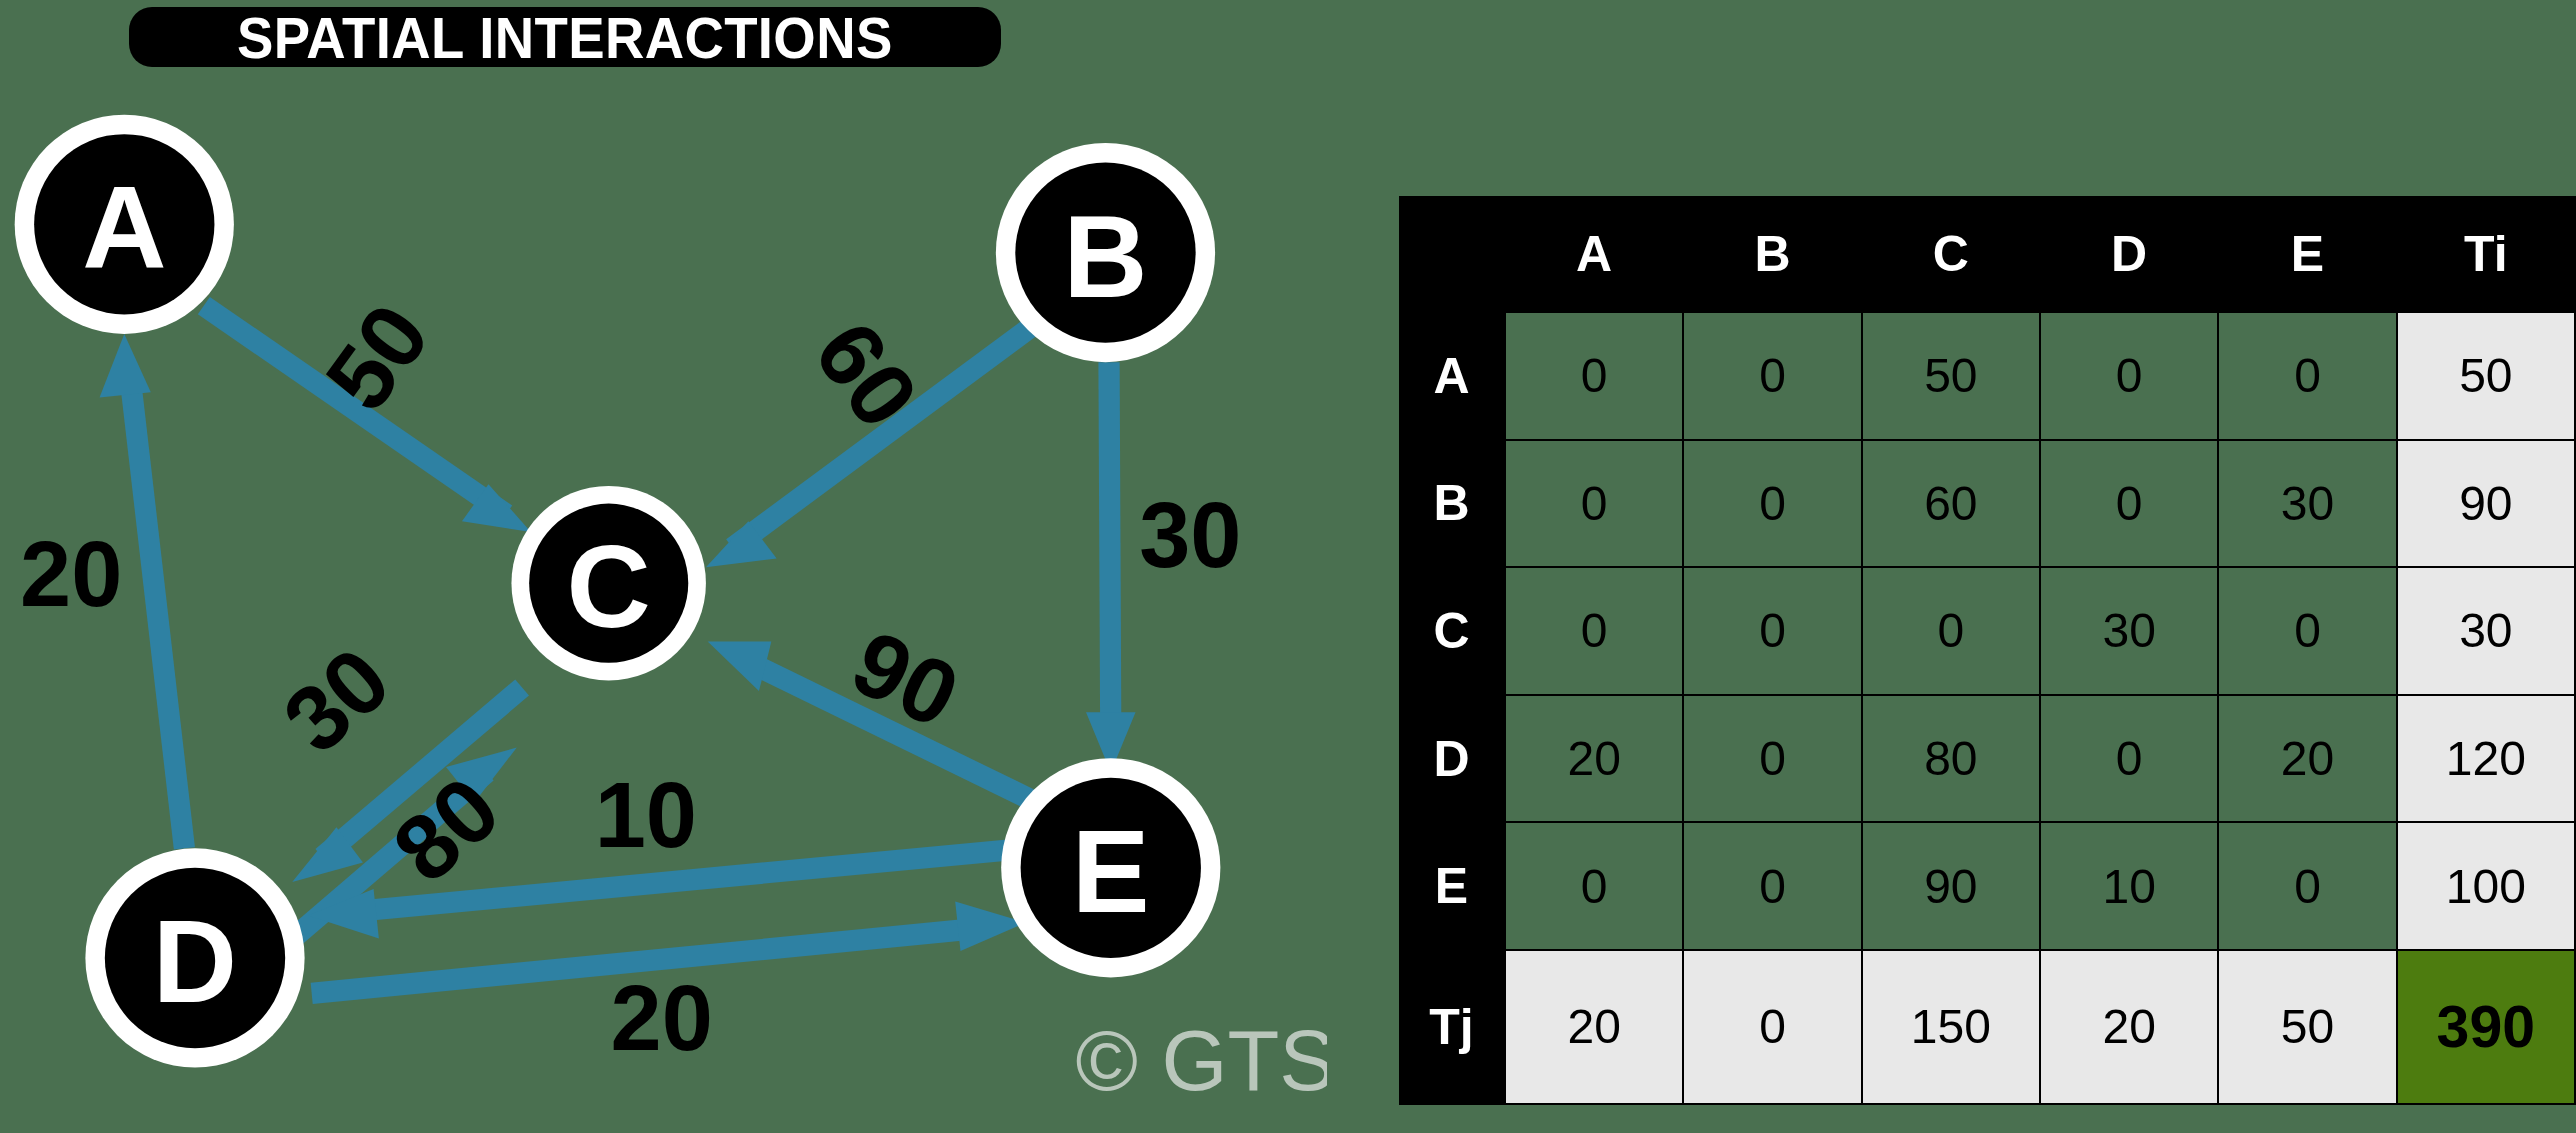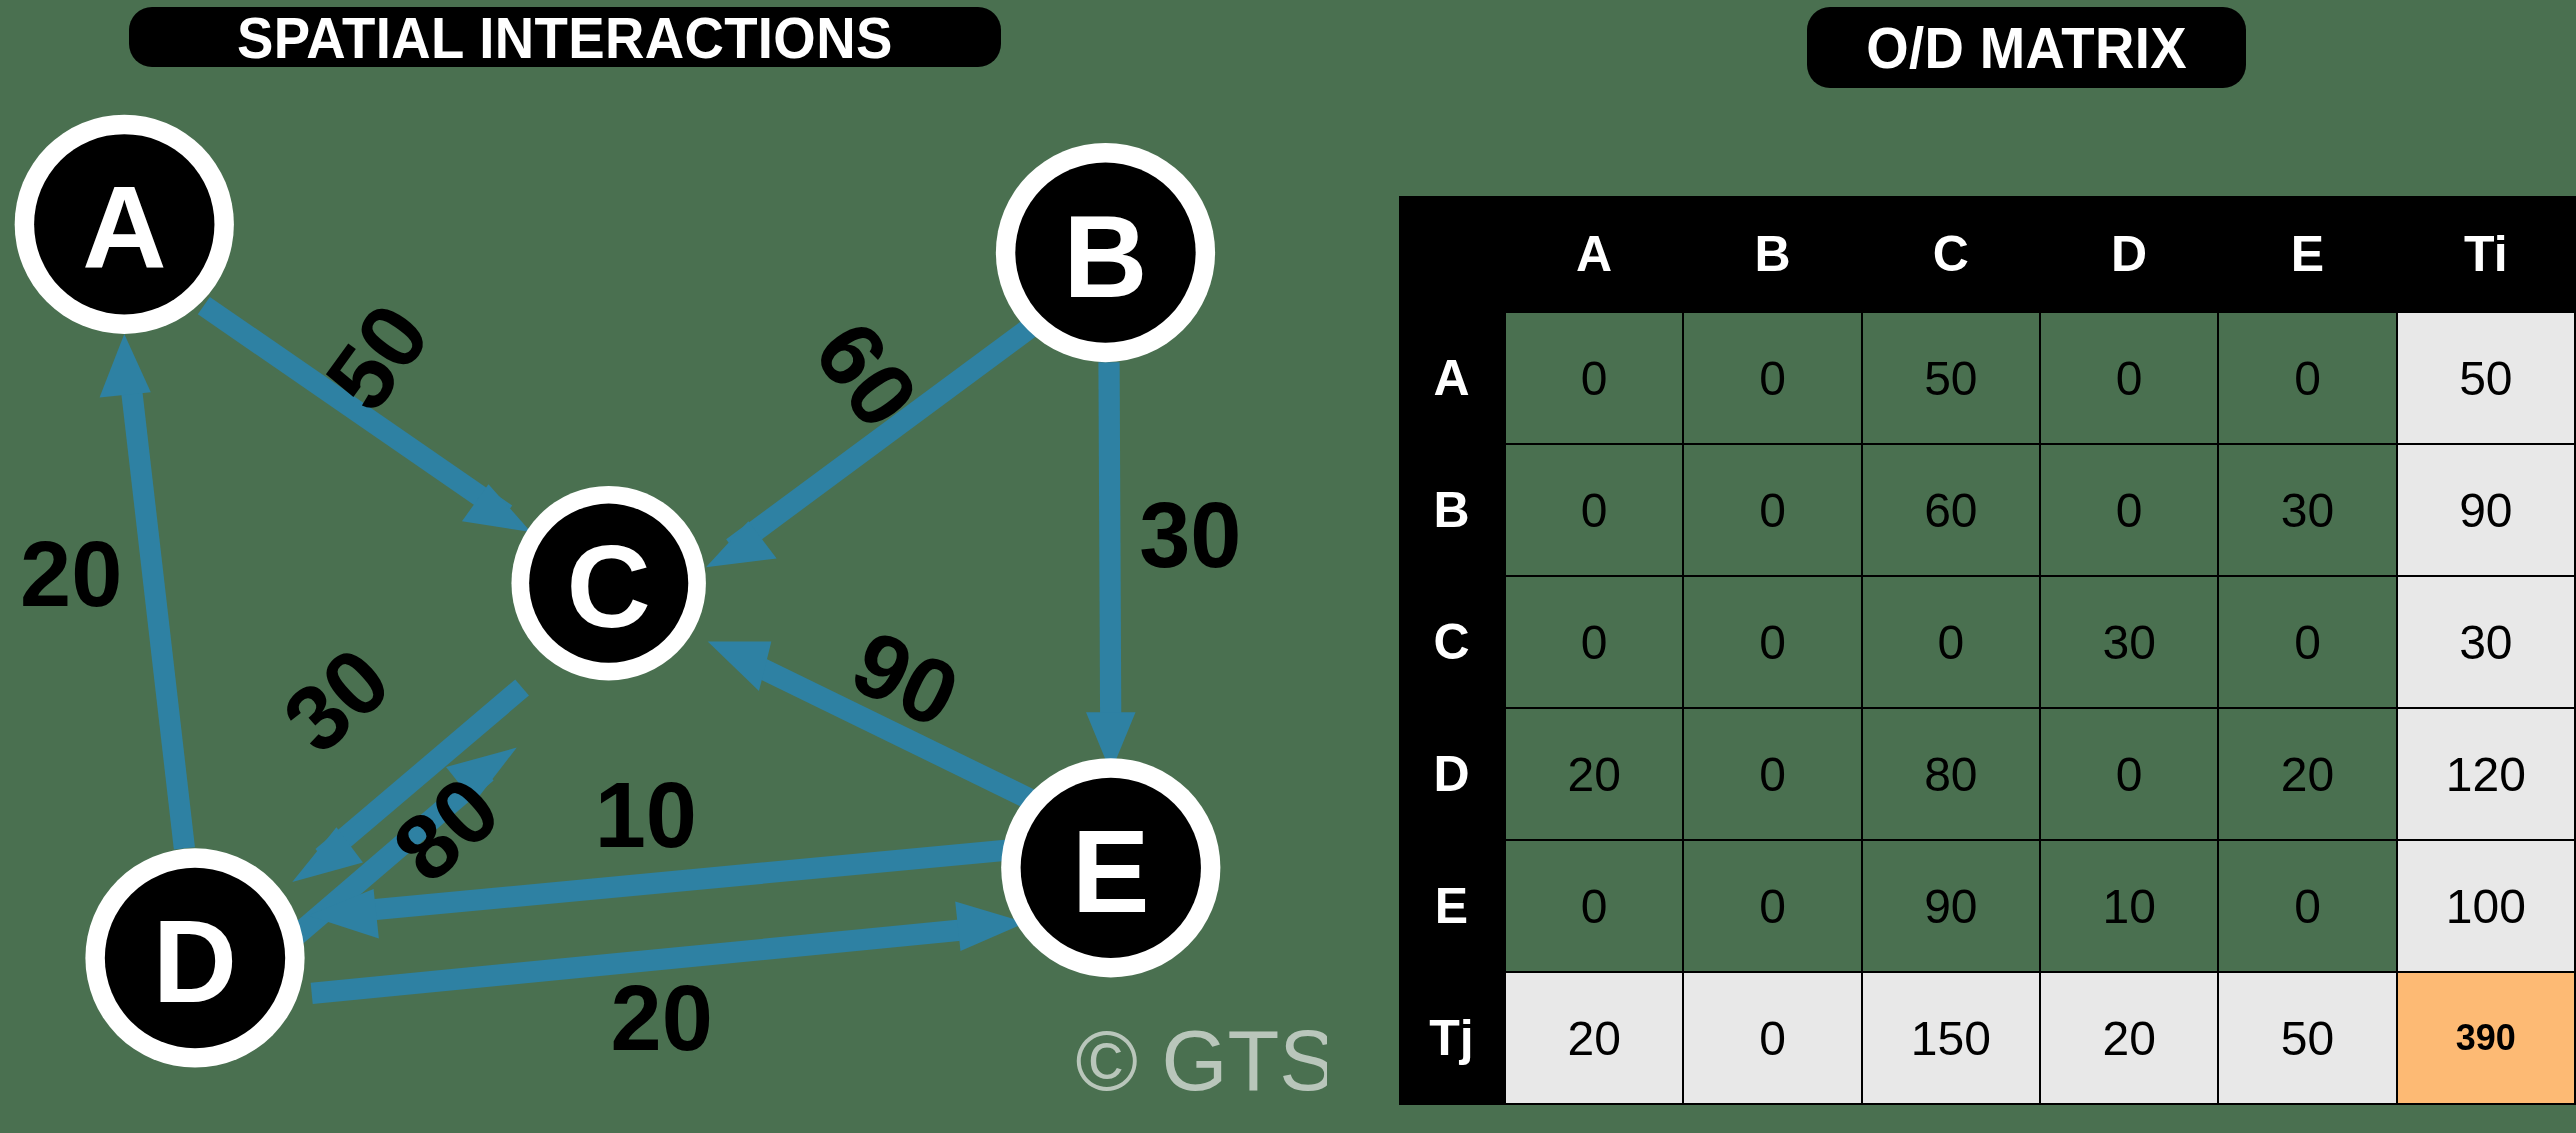--- a/index.html
+++ b/index.html
@@ -138,37 +138,34 @@
     font-size: 48px;
     border: 2.7px solid #000000;
   }
   .cell-tj {
     background: #e8e8e8;
     color: #000000;
     font-size: 48px;
     border: 2.7px solid #000000;
   }
   .grand {
-    background: #fdba74;
+    background: #4d7c0f;
     color: #000000;
-    font-size: 36px;
+    font-size: 59px;
     font-weight: bold;
     border: 2.7px solid #000000;
   }
 </style>
 </head>
 <body>
 
 <div id="root">
 
   <div id="banner-left" class="banner">
     <span class="banner-text">SPATIAL INTERACTIONS</span>
-  </div>
-  <div id="banner-right" class="banner">
-    <span class="banner-text">O/D MATRIX</span>
   </div>
 
   <div id="diagram">
     <svg width="1327" height="1036" viewBox="0 0 750 586">
 
       <g>
         <line class="edge-line" x1="115" y1="118" x2="286" y2="236"></line>
         <polygon class="edge-head" points="300,246 261,240 276,219"></polygon>
         <text class="edge-label" x="213" y="147" transform="rotate(-54 213 147)">50</text>
       </g>

